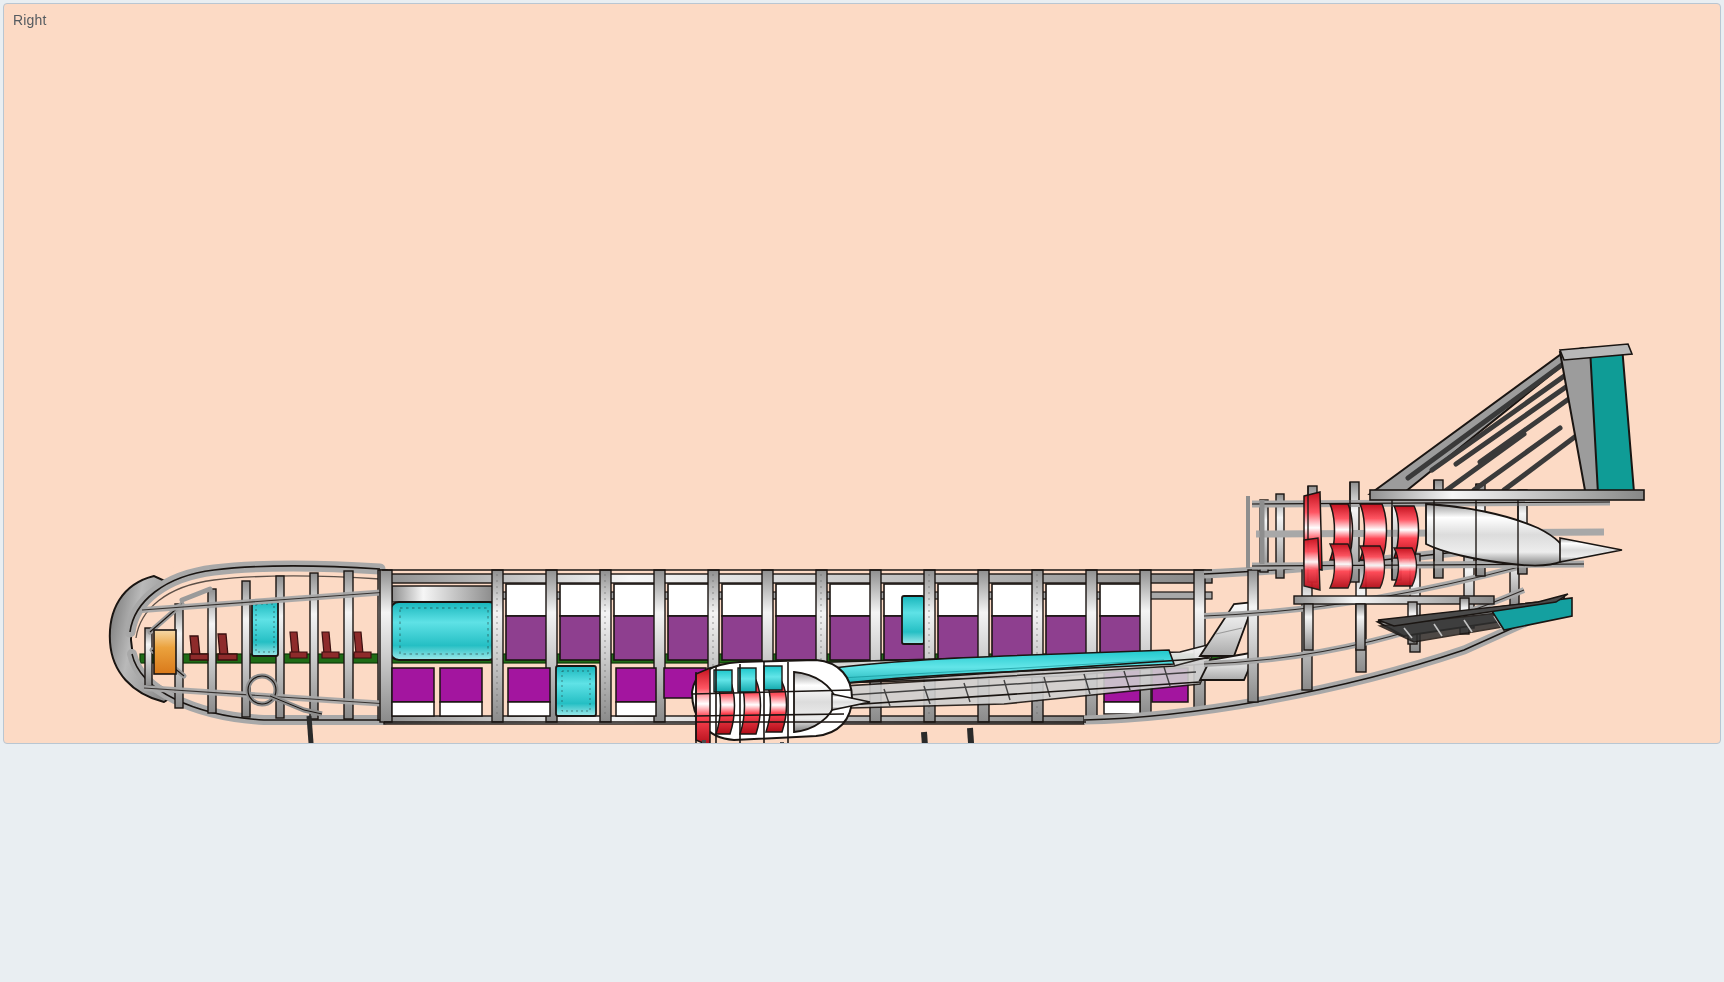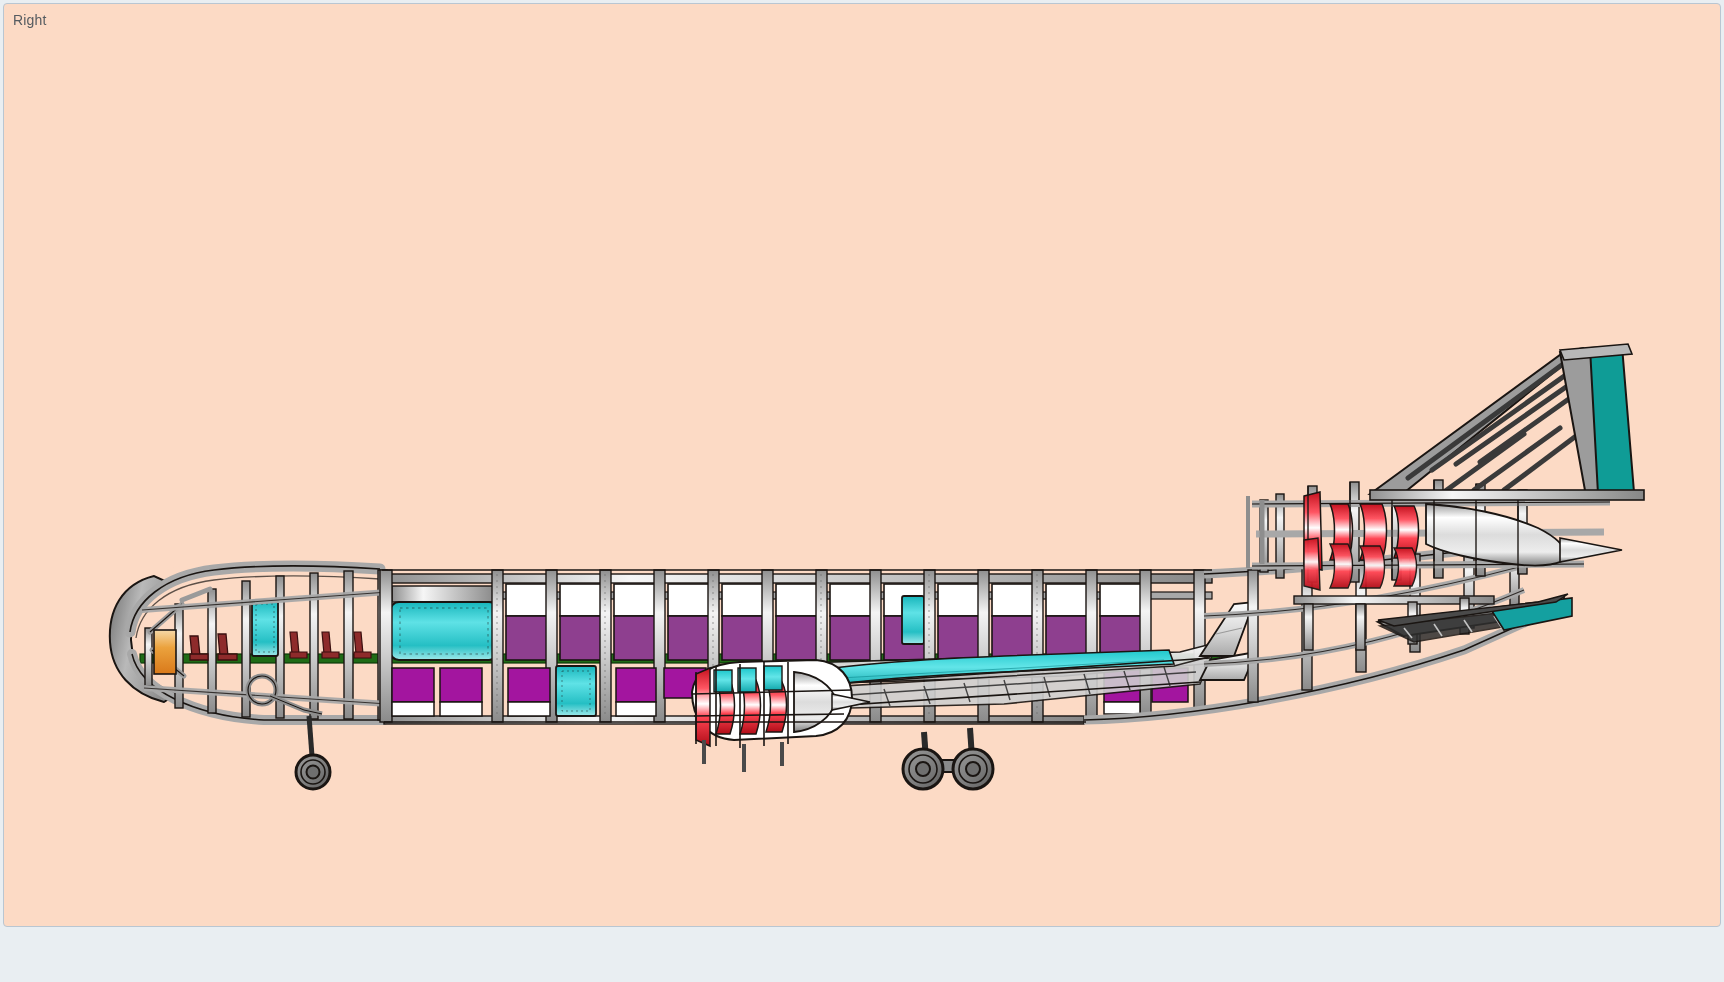--- a/index.html
+++ b/index.html
@@ -12,21 +12,21 @@
     position: relative;
     width: 1724px;
     height: 982px;
     overflow: hidden;
     background: #e9eef2;
   }
   
   #viewport {
     position: absolute;
     left: 3px; top: 3px;
-    width: 1718px; height: 924px;
+    width: 1718px; height: 741px;
     background: #fcdac5;
     border: 1px solid #b9c6d2;
     border-radius: 4px;
     box-sizing: border-box;
     overflow: hidden;
   }
   #viewport-label {
     position: absolute;
     left: 9px; top: 8px;
     font-size: 14px;

